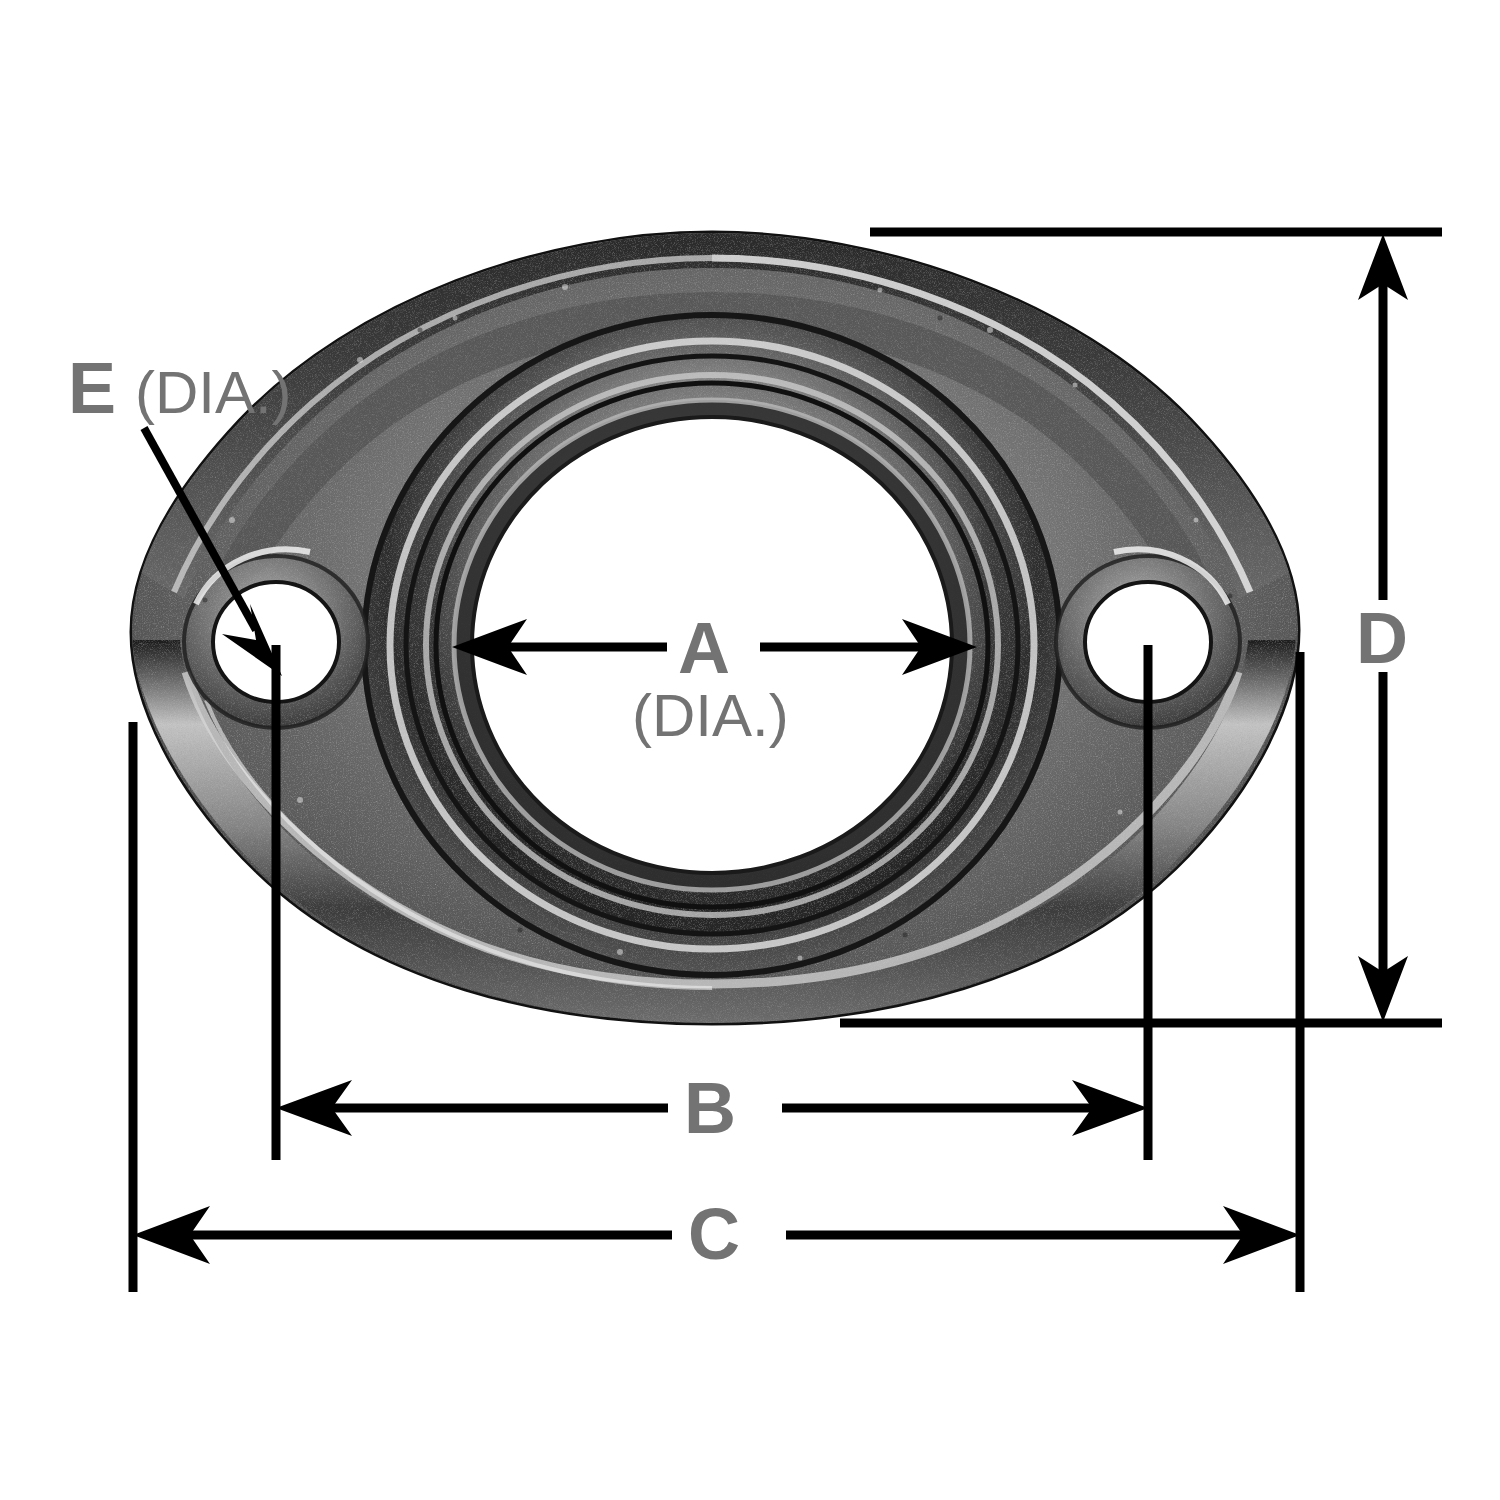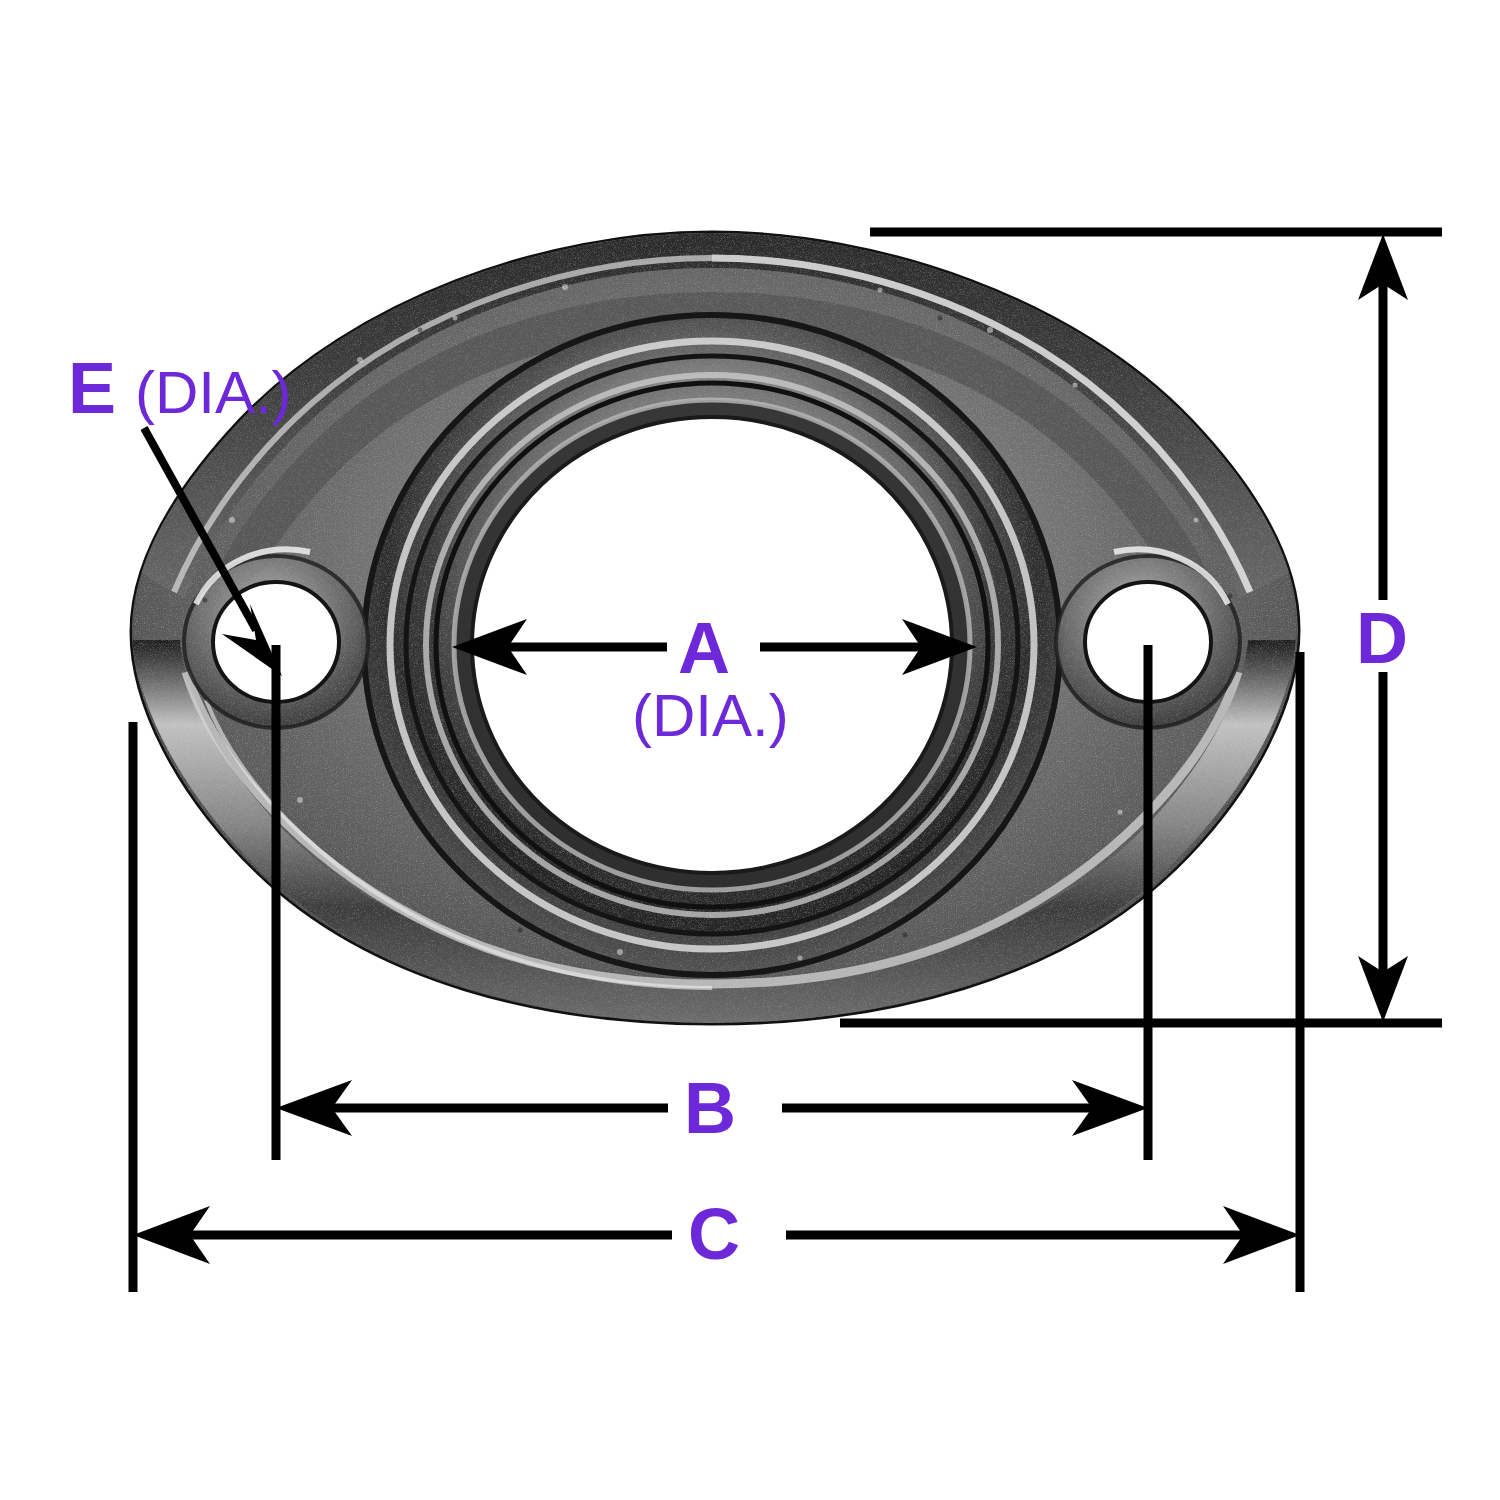--- a/index.html
+++ b/index.html
@@ -17,21 +17,21 @@
   }
   #drawing {
     position: absolute;
     left: 0;
     top: 0;
     width: 1500px;
     height: 1500px;
   }
   .dim-label {
     position: absolute;
-    color: #6d28d9;
+    color: #737373;
     line-height: 1;
     white-space: nowrap;
     font-family: "Liberation Sans", sans-serif;
     text-align: center;
   }
   .lbl-letter {
     font-weight: bold;
   }
   .lbl-paren {
     font-weight: normal;

